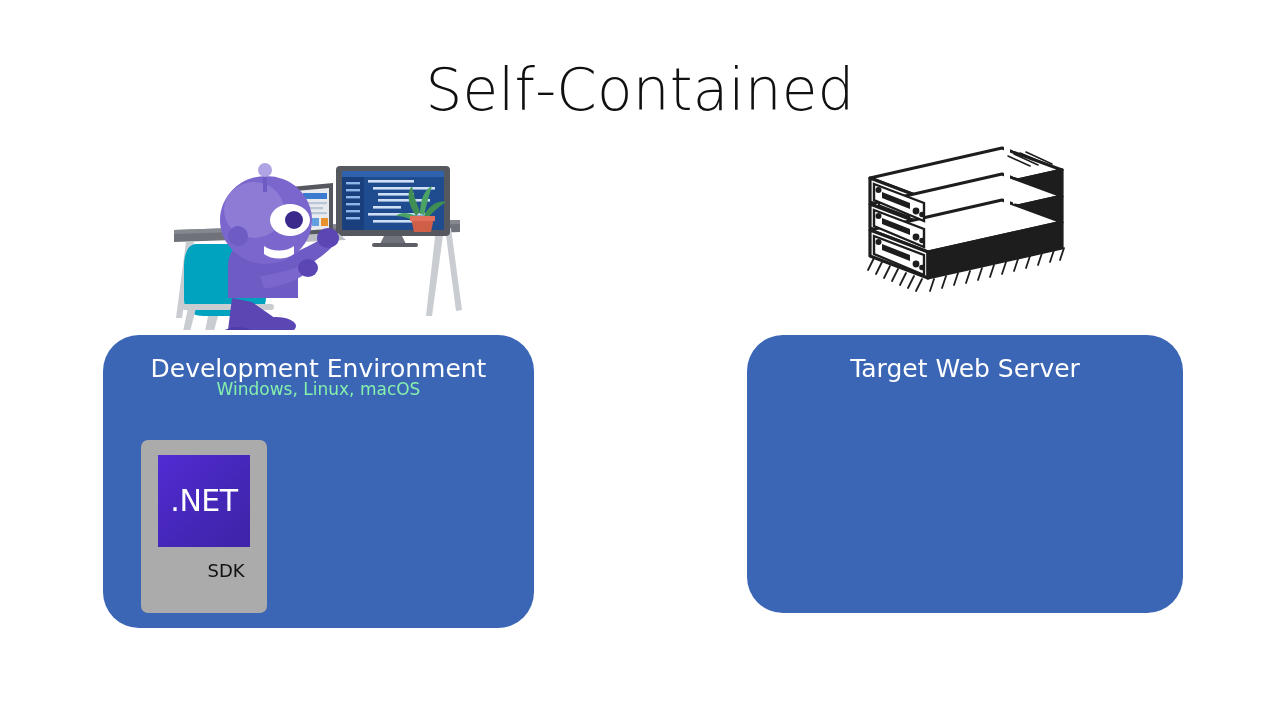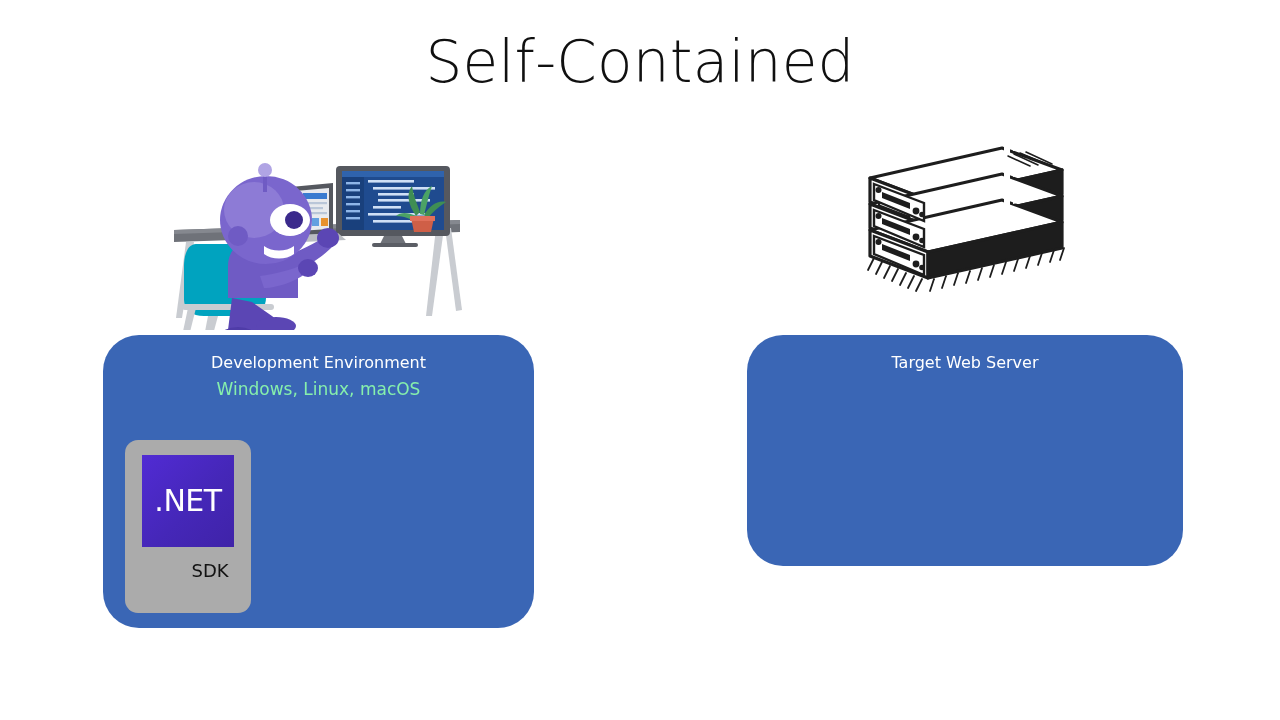--- a/index.html
+++ b/index.html
@@ -17,75 +17,75 @@
   .slide {
     position: absolute;
     inset: 0;
     background: #ffffff;
   }
 
   
   .slide-title {
     position: absolute;
     left: 0;
-    top: 32px;
+    top: 60px;
     width: 1280px;
     text-align: center;
     font-family: "DejaVu Sans", "Liberation Sans", sans-serif;
     font-size: 58px;
     font-weight: 300;
     color: #101010;
     letter-spacing: 0.2px;
     line-height: 1.05;
     white-space: nowrap;
   }
 
   
   .panel {
     position: absolute;
     background: #3a66b5;
     border-radius: 36px;
   }
   #panel-dev  { left: 103px; top: 335px; width: 431px; height: 293px; }
-  #panel-srv  { left: 747px; top: 335px; width: 436px; height: 231px; }
+  #panel-srv  { left: 747px; top: 335px; width: 436px; height: 278px; }
 
   .panel-heading {
     position: absolute;
     left: 0;
     right: 0;
     top: 18px;
     text-align: center;
     color: #ffffff;
-    font-size: 16px;
+    font-size: 25px;
     font-weight: 400;
     line-height: 1.25;
     white-space: nowrap;
   }
   .panel-subheading {
     position: absolute;
     left: 0;
     right: 0;
     top: 44px;
     text-align: center;
     color: #86efac;
     font-size: 17px;
     font-weight: 400;
     line-height: 1.25;
     white-space: nowrap;
   }
 
   
   #sdk-card {
     position: absolute;
-    left: 22px;
+    left: 38px;
     top: 105px;
     width: 126px;
     height: 173px;
     background: #ababab;
-    border-radius: 13px;
+    border-radius: 7px;
   }
   #dotnet-badge {
     position: absolute;
     left: 17px;
     top: 15px;
     width: 92px;
     height: 92px;
     background: #4527b8;
     background-image: linear-gradient(135deg, #512bd4 0%, #4527b8 55%, #3f23a8 100%);
     display: flex;

